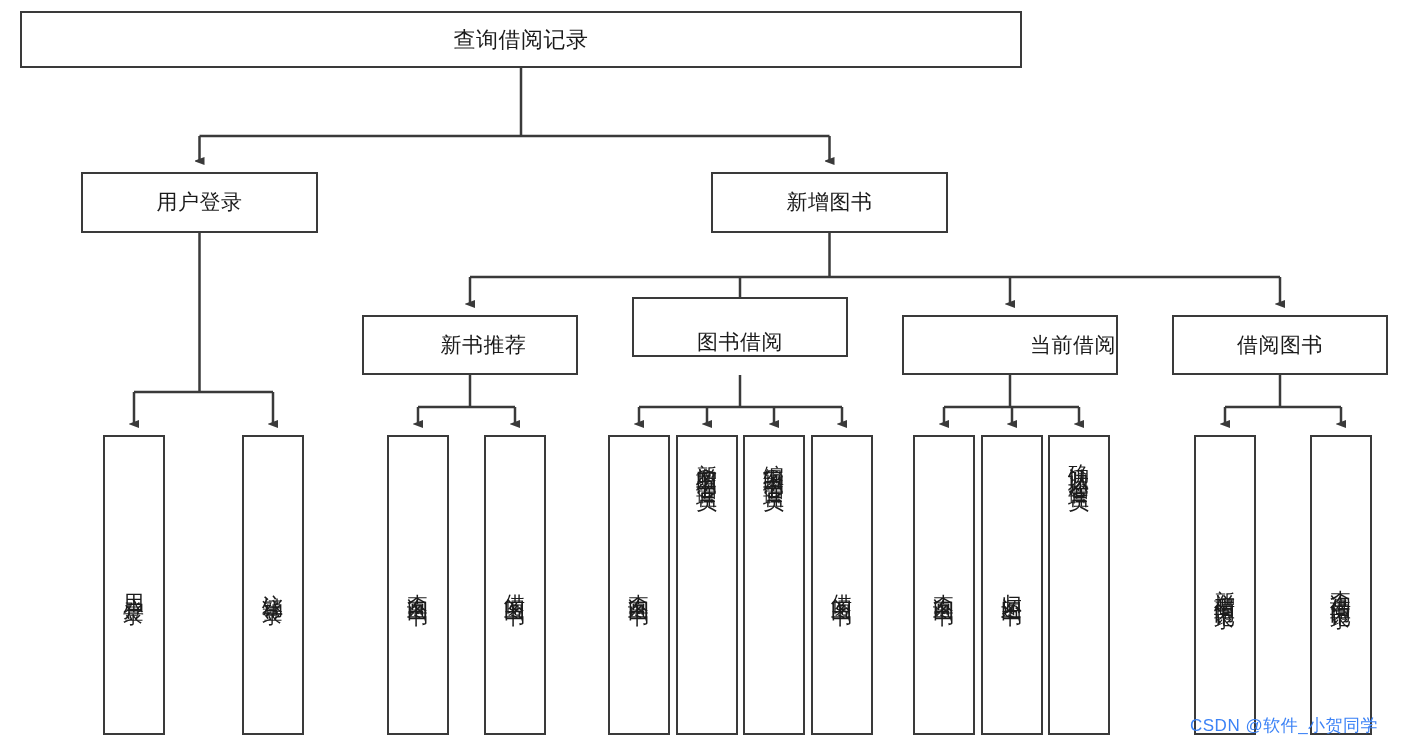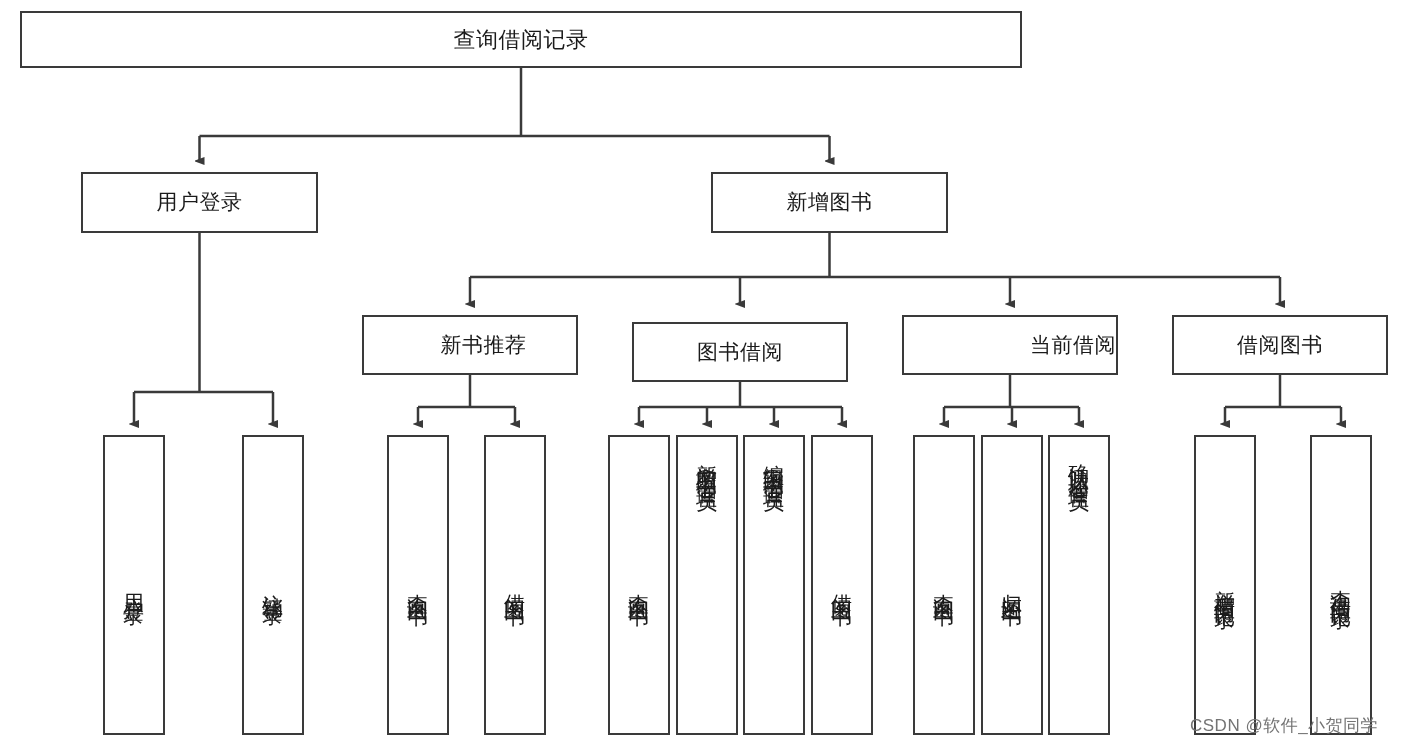--- a/index.html
+++ b/index.html
@@ -63,21 +63,21 @@
     line-height: 1.0;
     letter-spacing: 4px;
     white-space: nowrap;
   }
   .node.vert.short {
     align-items: center;
     padding-top: 0;
   }
   .watermark {
     position: absolute;
-    color: #737373;
+    color: #3b82f6;
     font-size: 17px;
     white-space: nowrap;
     letter-spacing: 0.5px;
     pointer-events: none;
   }
 </style>
 </head>
 <body>
 
 <div id="diagram-root">
@@ -131,21 +131,21 @@
       </div>
       <div class="node horiz level1" style="left: 81px; top: 172px; width: 237px; height: 61px;">
         <span class="node-label">用户登录</span>
       </div>
       <div class="node horiz level1" style="left: 711px; top: 172px; width: 237px; height: 61px;">
         <span class="node-label">新增图书</span>
       </div>
       <div class="node horiz level2" style="left: 362px; top: 315px; width: 216px; height: 60px; padding-left: 27px;">
         <span class="node-label">新书推荐</span>
       </div>
-      <div class="node horiz level2" style="left: 632px; top: 322px; width: 216px; height: 60px;">
+      <div class="node horiz level2" style="left: 632px; top: 297px; width: 216px; height: 60px; align-items: flex-end;">
         <span class="node-label">图书借阅</span>
       </div>
       <div class="node horiz level2" style="left: 902px; top: 315px; width: 216px; height: 60px; justify-content: flex-end;">
         <span class="node-label">当前借阅</span>
       </div>
       <div class="node horiz level2" style="left: 1172px; top: 315px; width: 216px; height: 60px;">
         <span class="node-label">借阅图书</span>
       </div>
       <div class="node vert leaf short" style="left: 103px; top: 435px; width: 62px; height: 300px;">
         <span class="node-label">用户登录</span>

